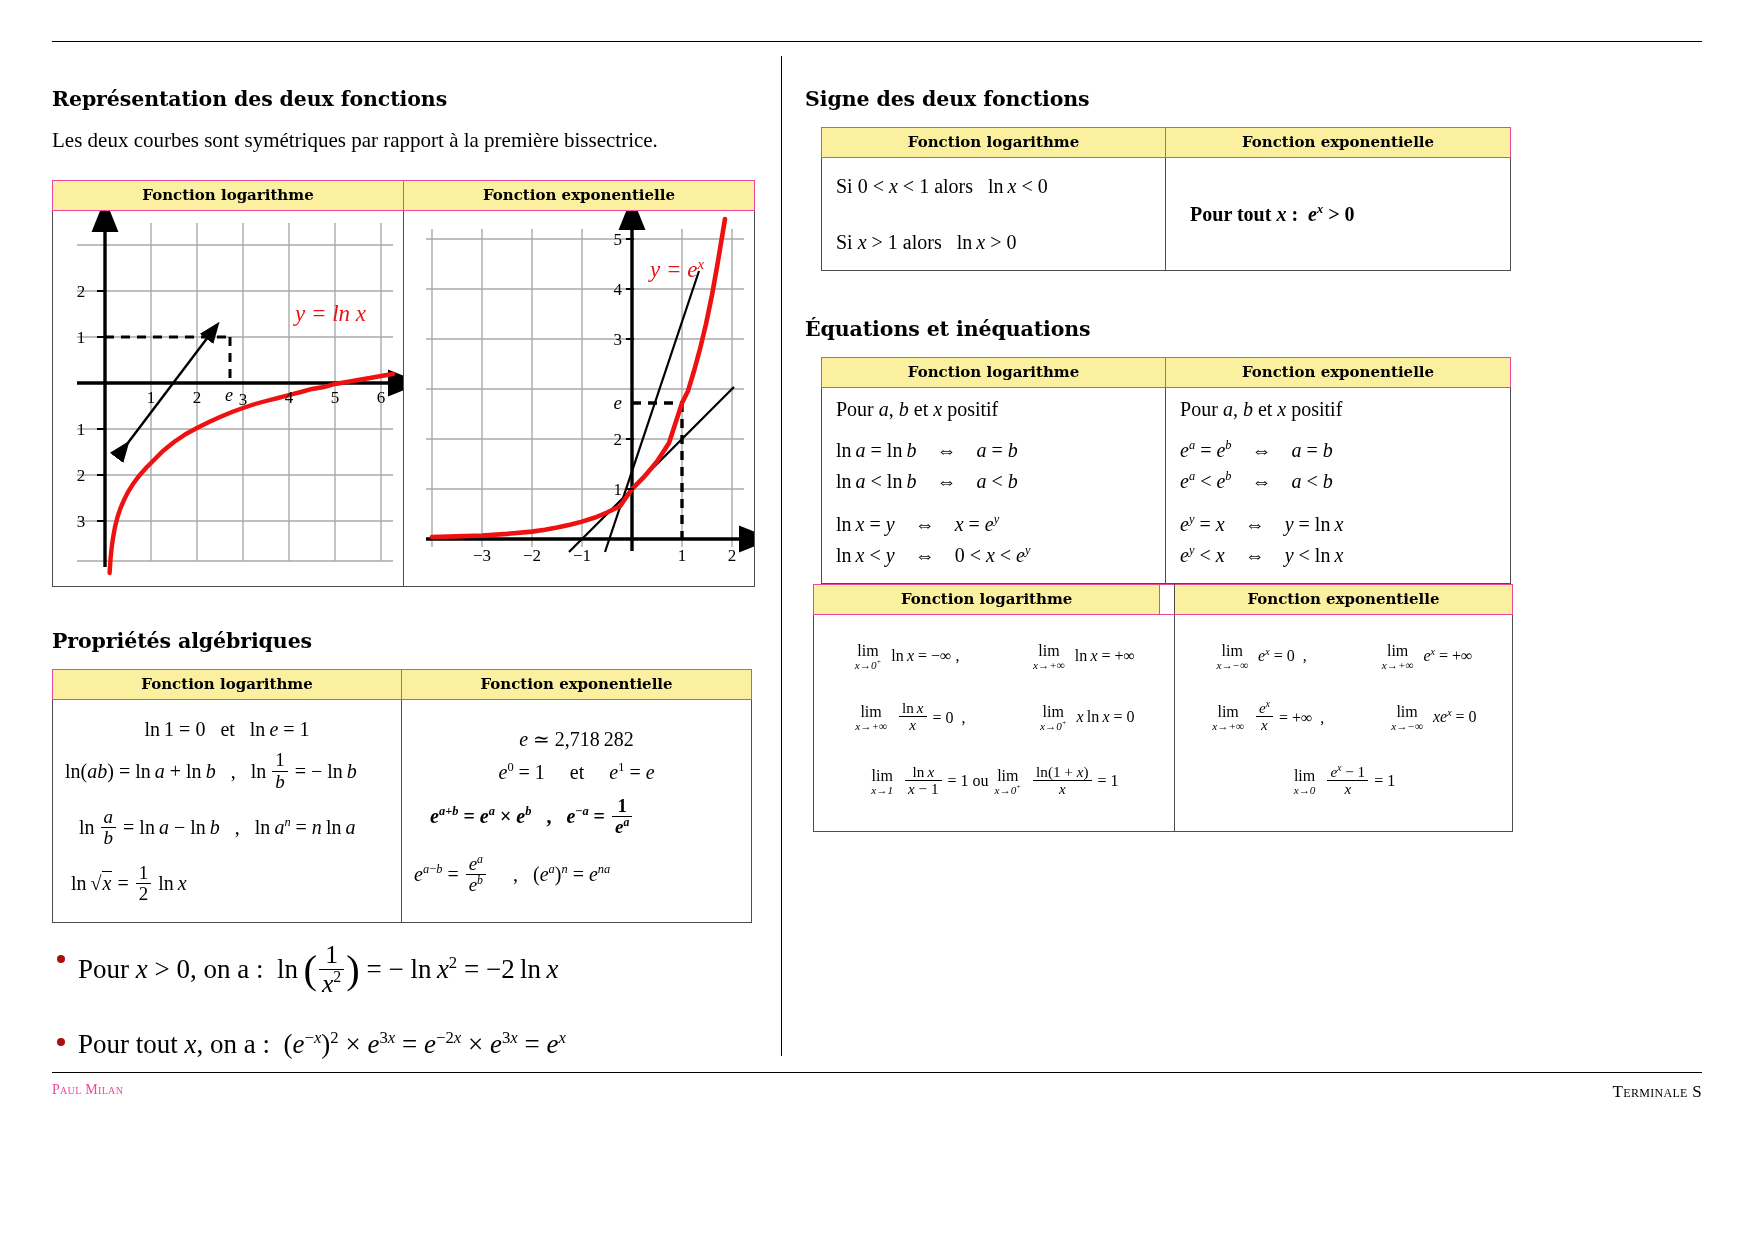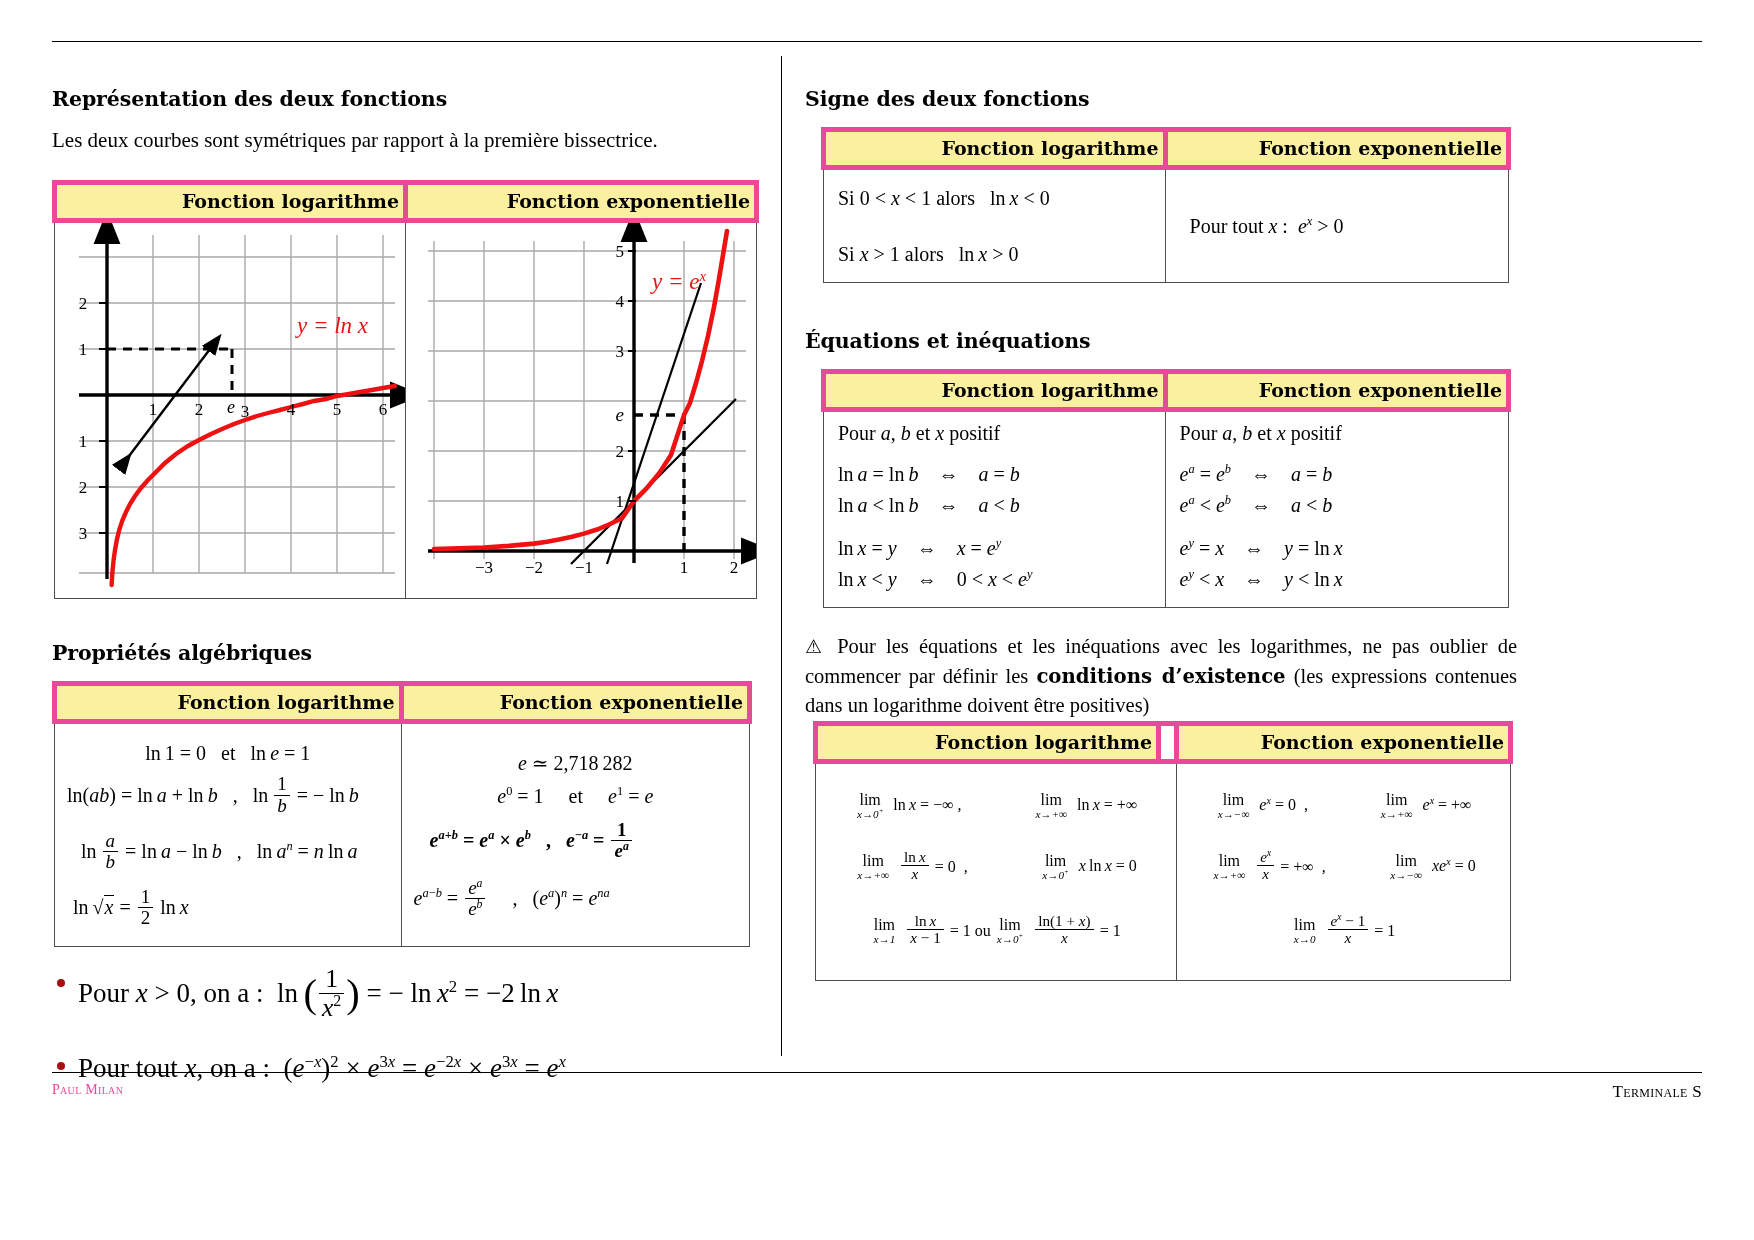--- a/index.html
+++ b/index.html
@@ -65,26 +65,26 @@
     line-height: 1.3;
   }
   
   table.gt {
     border-collapse: collapse;
     border: 1px solid #4d4d4d;
     background: #fff;
   }
   table.gt th {
     background: #faf0a0;
-    border: 5px solid #ec4899;
+    border: 1px solid #ec4899;
     font-family: "DejaVu Serif", "Liberation Serif", serif;
     font-weight: bold;
-    font-size: 19px;
+    font-size: 15px;
     padding: 5px 4px 6px 4px;
-    text-align: right;
+    text-align: center;
   }
   table.gt td {
     border: 1px solid #4d4d4d;
     vertical-align: middle;
     font-size: 20px;
     padding: 6px 12px;
   }
   .math { font-family: "Liberation Serif","DejaVu Serif",serif; }
   i, .it { font-style: italic; }
   .op { font-style: normal; }
@@ -395,21 +395,21 @@
     <table class="gt tbl-sign" style="width:690px; margin-left:16px;">
       <tbody>
           <tr>
         <th style="width:345px;">Fonction logarithme</th>
         <th style="width:345px;">Fonction exponentielle</th>
       </tr>
       <tr>
         <td style="border-bottom:none; padding:8px 14px;">
           <span class="math">Si 0 &lt; <i>x</i> &lt; 1 alors&nbsp;&nbsp; <span class="op">ln</span> <i>x</i> &lt; 0</span>
         </td>
-        <td rowspan="2" style="padding:8px 24px;">
+        <td rowspan="2" style="padding:8px 24px;font-weight:bold;">
           <span class="math">Pour tout <i>x</i> :&nbsp; <i>e</i><sup><i>x</i></sup> &gt; 0</span>
         </td>
       </tr>
       <tr>
         <td style="border-top:none; padding:8px 14px;">
           <span class="math">Si <i>x</i> &gt; 1 alors&nbsp;&nbsp; <span class="op">ln</span> <i>x</i> &gt; 0</span>
         </td>
       </tr>
     </tbody>
       </table>
@@ -444,24 +444,20 @@
             <div class="math"><i>e</i><sup><i>a</i></sup> &lt; <i>e</i><sup><i>b</i></sup>&nbsp;&nbsp;&nbsp; ⇔ &nbsp;&nbsp;&nbsp;<i>a</i> &lt; <i>b</i></div>
             <div style="height:12px;"></div>
             <div class="math"><i>e</i><sup><i>y</i></sup> = <i>x</i>&nbsp;&nbsp;&nbsp; ⇔ &nbsp;&nbsp;&nbsp;<i>y</i> = <span class="op">ln</span> <i>x</i></div>
             <div class="math"><i>e</i><sup><i>y</i></sup> &lt; <i>x</i>&nbsp;&nbsp;&nbsp; ⇔ &nbsp;&nbsp;&nbsp;<i>y</i> &lt; <span class="op">ln</span> <i>x</i></div>
           </div>
         </td>
       </tr>
     </tbody>
       </table>
 
-    <p class="warn-p">
-      <span class="warn-icon">⚠</span>
-      <span>Pour les équations et les inéquations avec les logarithmes, ne pas oublier de commencer par définir les </span><b class="bd">conditions d’existence</b><span> (les expressions contenues dans un logarithme doivent être positives)</span>
-    </p>
 
 
     <table class="gt limit-table" style="width:700px; margin-left:8px;">
       <tbody>
           <tr>
         <th style="width:346px;">Fonction logarithme</th>
         <th class="hdr-gap"></th>
         <th style="width:340px;">Fonction exponentielle</th>
       </tr>
       <tr>

